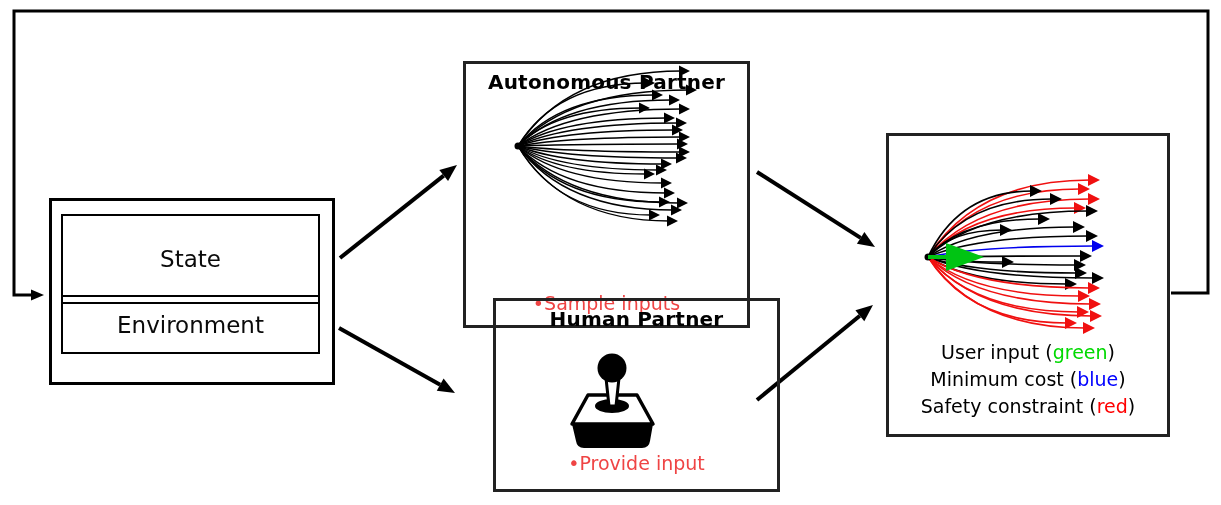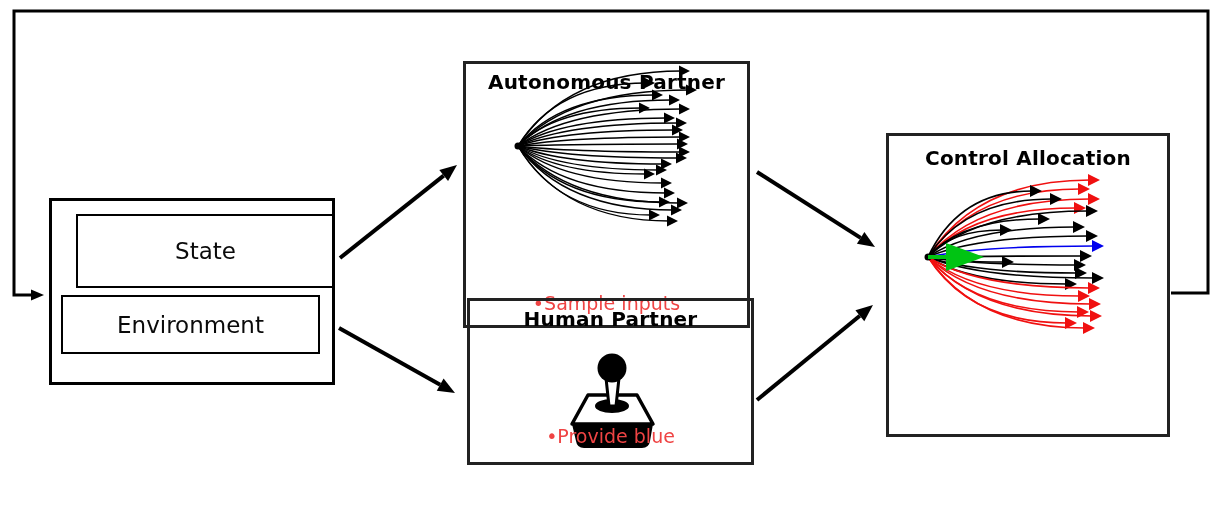--- a/index.html
+++ b/index.html
@@ -3,24 +3,24 @@
 <meta charset="utf-8">
 <style>
   html,body{margin:0;padding:0;background:#fff;}
   .canvas{position:relative;width:1221px;height:505px;background:#ffffff;
           font-family:"DejaVu Sans","Liberation Sans",sans-serif;overflow:hidden;}
   #fx{position:absolute;left:0;top:0;z-index:1;}
   .box{position:absolute;box-sizing:border-box;border:3px solid #222;background:transparent;z-index:2;}
   #state-env{left:49px;top:198px;width:286px;height:187px;border-color:#000;}
   .inner-box{position:absolute;left:9px;width:259px;border:2px solid #000;box-sizing:border-box;
              display:flex;align-items:center;justify-content:center;font-size:23px;color:#0a0a0a;}
-  #state-inner{top:13px;height:74px;margin-left:15px;}
+  #state-inner{top:13px;height:90px;}
   #env-inner{top:94px;height:59px;}
   #autonomous{left:463px;top:25px;width:287px;height:267px;margin-top:36px;}
-  #human{left:467px;top:298px;width:287px;height:167px;}
+  #human{left:493px;top:298px;width:287px;height:194px;}
   #control{left:886px;top:133px;width:284px;height:304px;}
   .box-title{position:absolute;top:6px;left:0;right:0;text-align:center;font-weight:bold;
              font-size:20px;color:#000;letter-spacing:0.2px;}
   #control .box-title{top:10px;}
   .bullets{position:absolute;bottom:8px;left:0;right:0;text-align:center;font-size:19px;
            line-height:27px;color:#ef4444;}
   #human .bullets{bottom:12px;}
   .legend{position:absolute;bottom:14px;left:0;right:0;text-align:center;font-size:19px;
           line-height:27px;color:#000;}
   .legend .cw{font-weight:normal;}
@@ -172,21 +172,31 @@
   <div class="box" id="autonomous">
     <div class="box-title">Autonomous Partner</div>
     <div class="bullets">
       <div>•Sample inputs</div>
     </div>
   </div>
 
   <div class="box" id="human">
     <div class="box-title">Human Partner</div>
     <div class="bullets">
-      <div>•Provide blue</div>
+      <div>•Provide input</div>
     </div>
   </div>
 
   <div class="box" id="control">
-    <div class="box-title">Control Allocation</div>
+    <div class="legend">
+      <div class="legend-line">
+        <span>User input (</span><span class="cw" style="color: rgb(0, 217, 0);">green</span><span>)</span>
+      </div>
+      <div class="legend-line">
+        <span>Minimum cost (</span><span class="cw" style="color: rgb(0, 0, 255);">blue</span><span>)</span>
+      </div>
+      <div class="legend-line">
+        <span>Safety constraint (</span><span class="cw" style="color: rgb(255, 0, 0);">red</span><span>)</span>
+      </div>
+    </div>
   </div>
 
 </div>
 
 </body></html>

